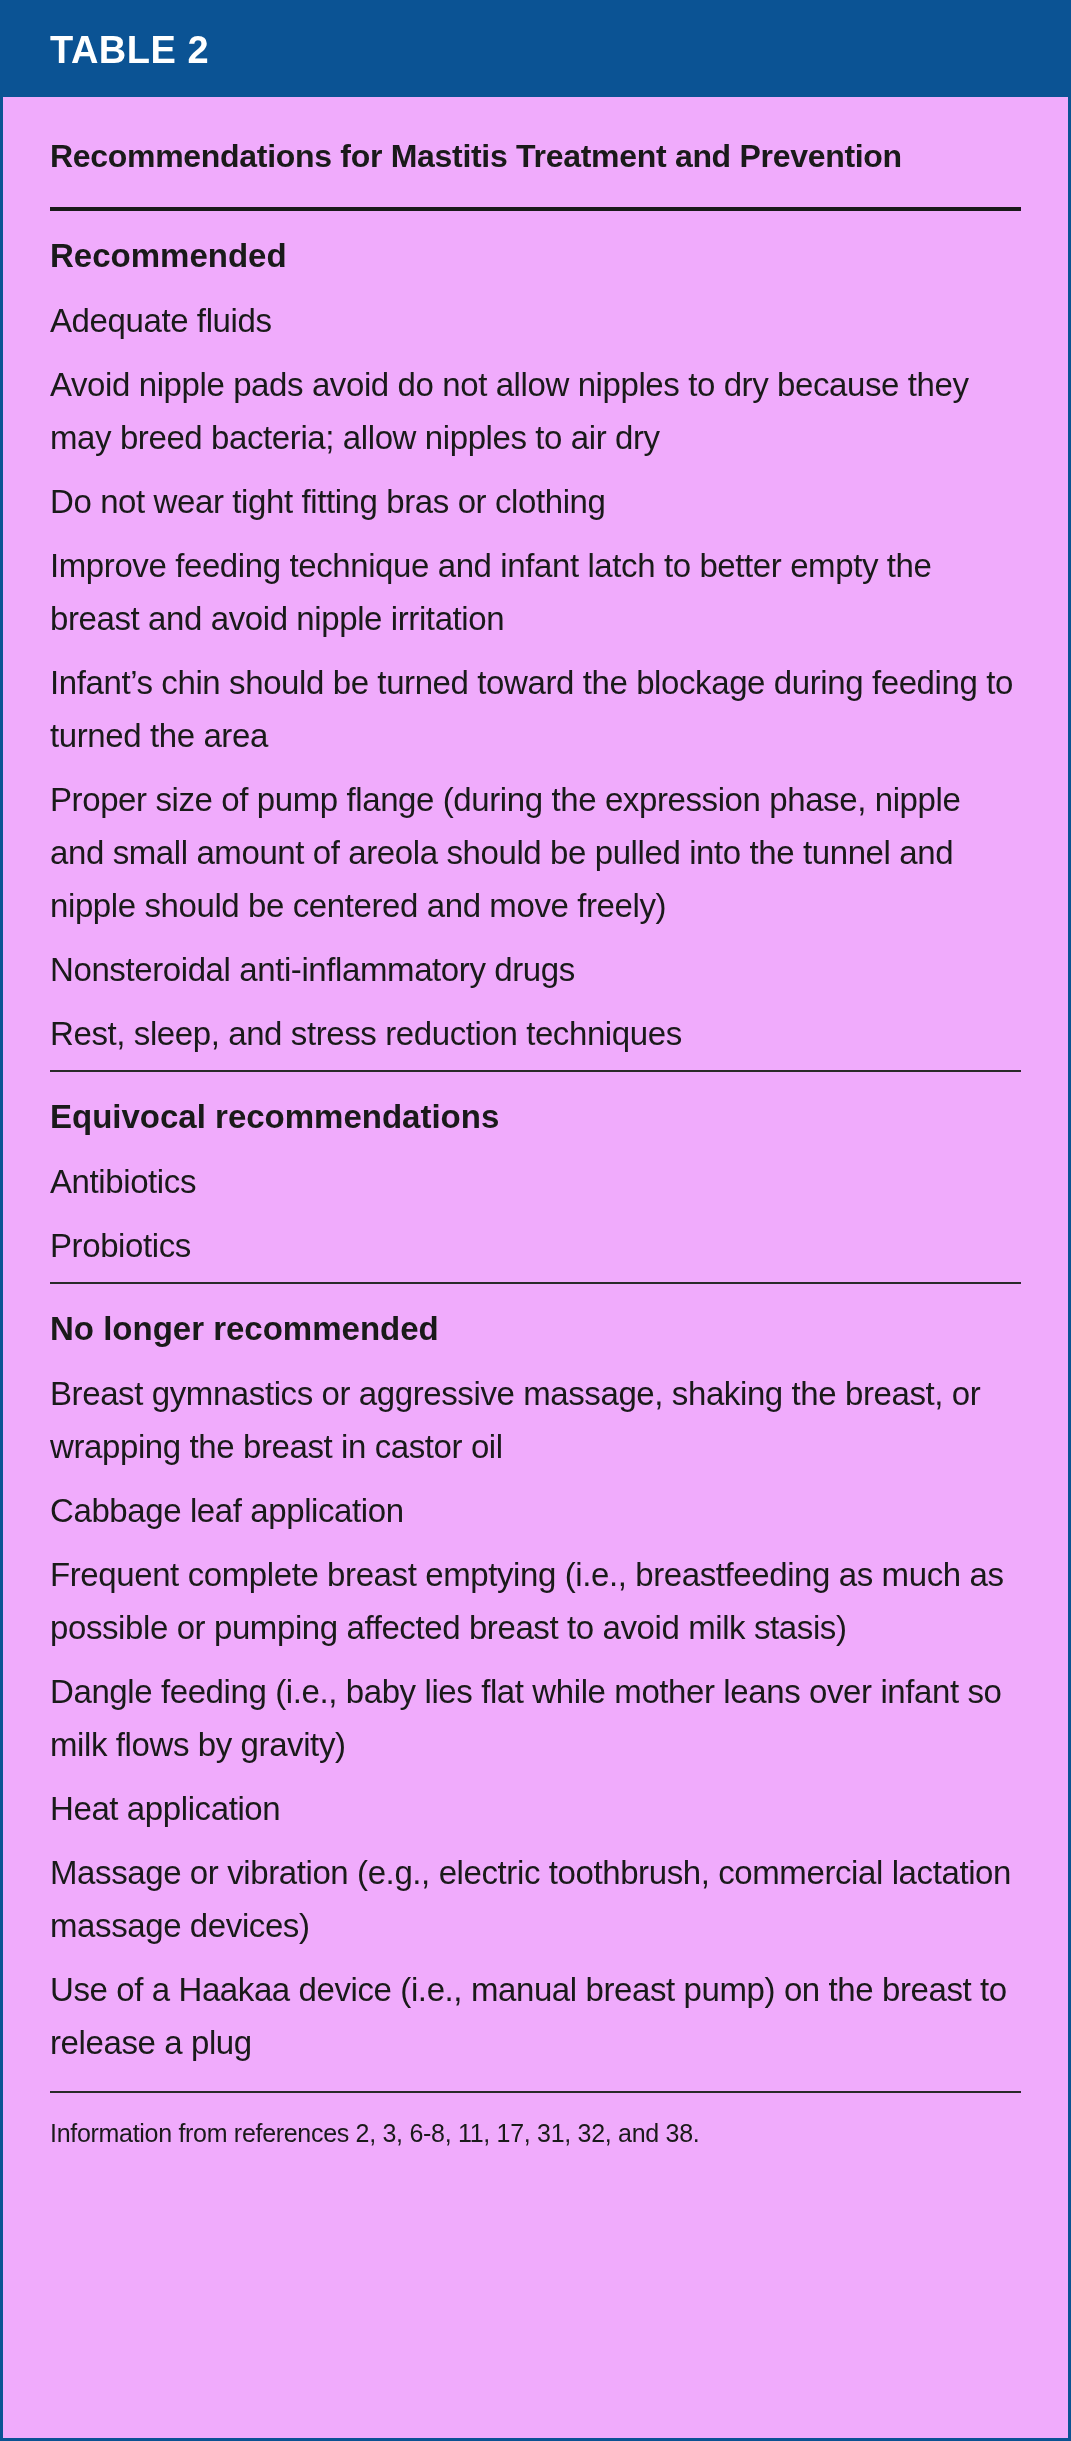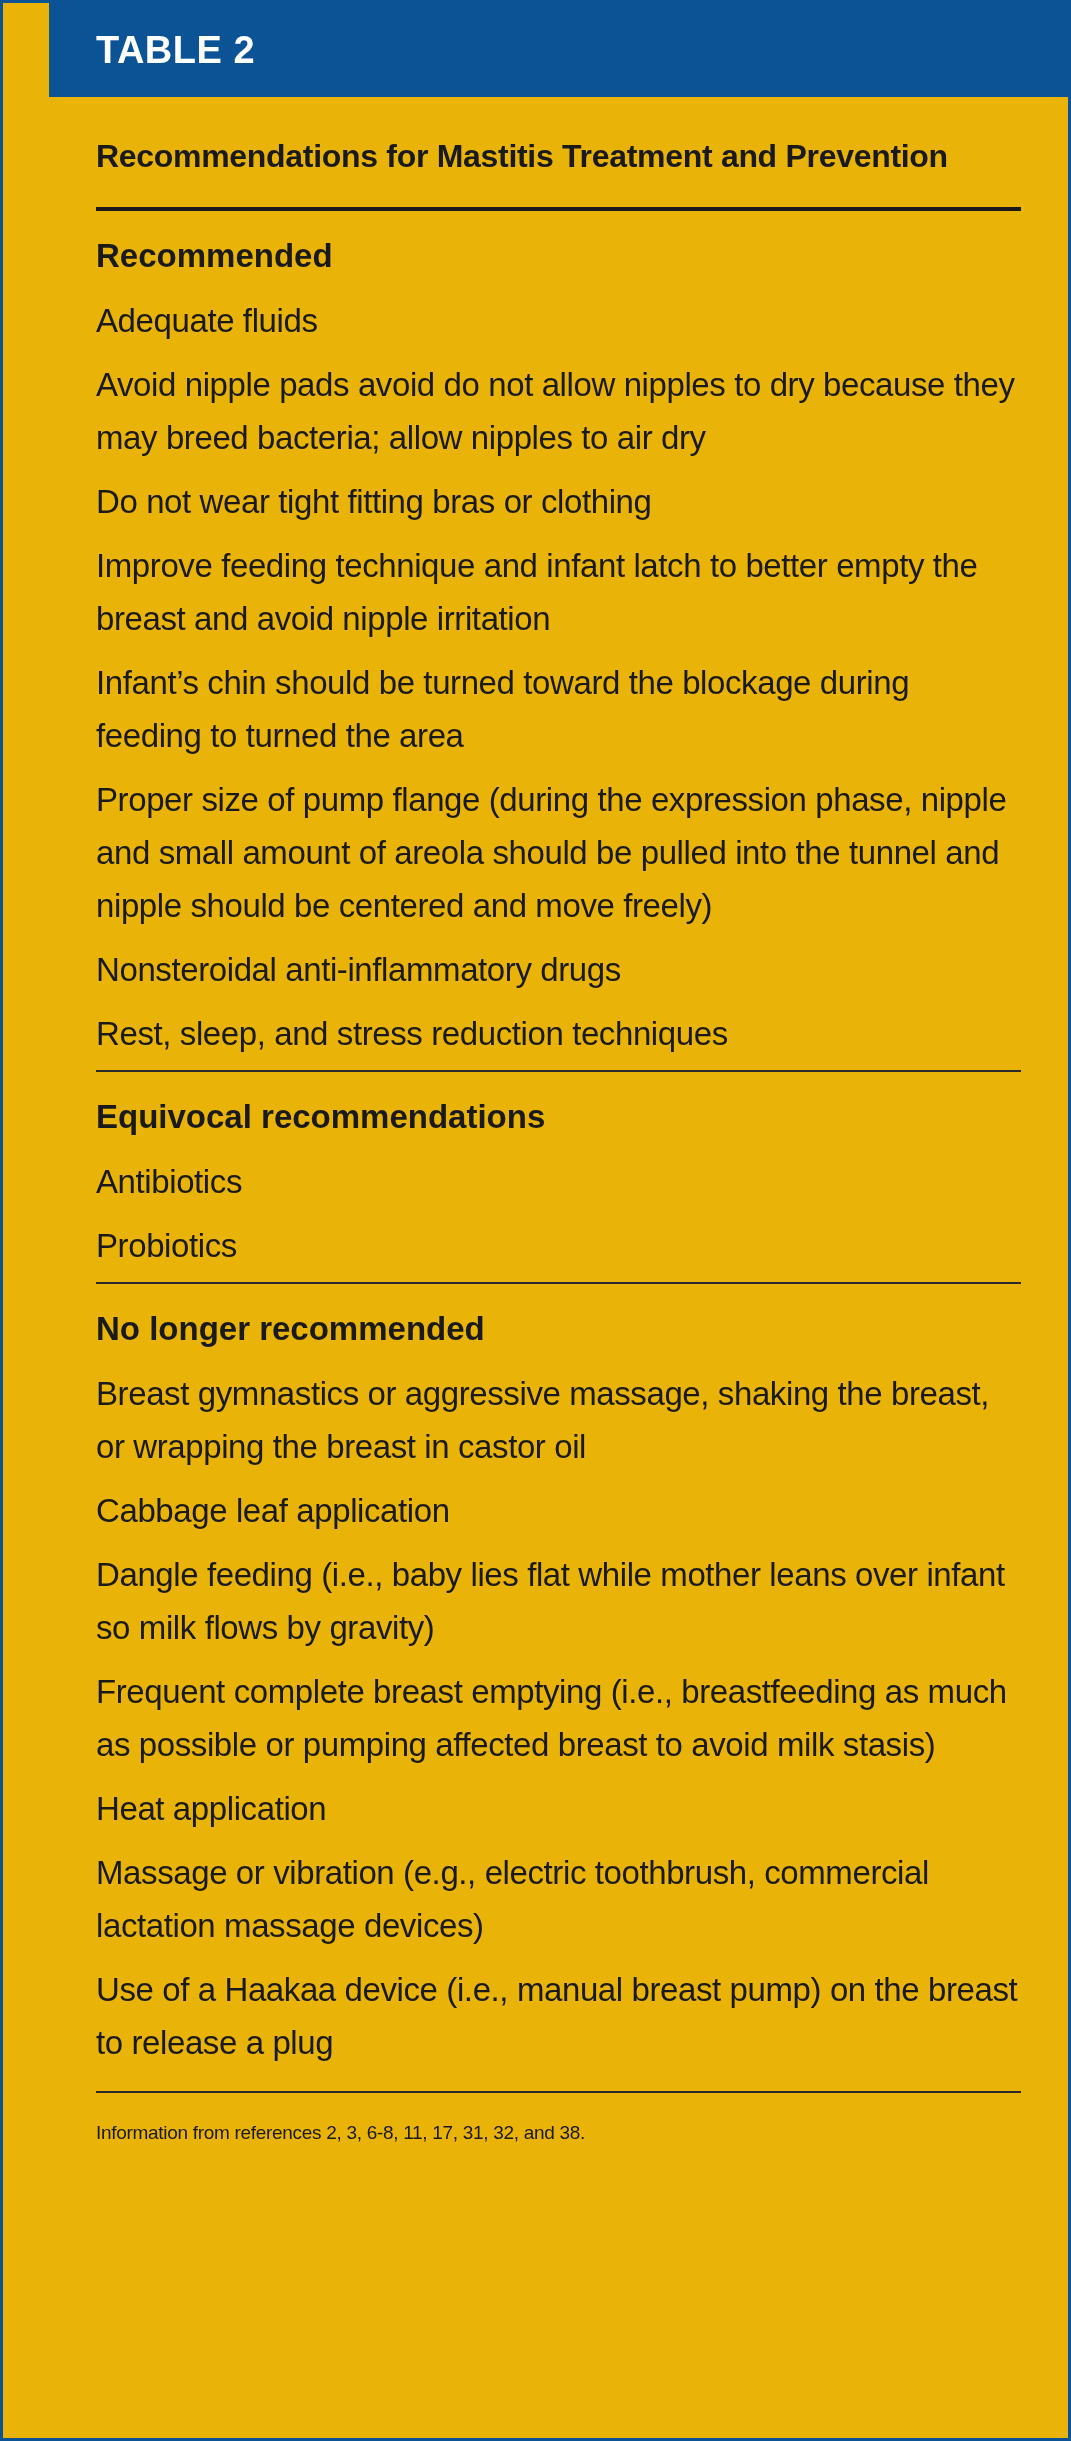--- a/index.html
+++ b/index.html
@@ -2,22 +2,21 @@
 <html><head>
 <meta charset="utf-8">
 <style>
   html, body { margin: 0; padding: 0; background: #ffffff; }
   body { width: 1071px; height: 2441px; overflow: hidden; }
   .frame {
     position: absolute; left: 0; top: 0;
     width: 1071px; height: 2441px;
     box-sizing: border-box;
     border: 3px solid #0b5394;
-    background: #eab308;
-    padding-left: 46px;
+    background: #f0abfc;
   }
   .header {
     height: 94px;
     background: #0b5394;
     display: flex; align-items: center;
     padding-left: 47px;
     box-sizing: border-box;
   }
   .header-label {
     color: #ffffff;
@@ -50,21 +49,21 @@
     font-family: "Liberation Sans", sans-serif;
     font-size: 33px;
     line-height: 53px;
     color: #1a1a1a;
     margin-top: 11px;
     letter-spacing: -0.4px;
   }
   .footer-rule { height: 2px; background: #2a2a2a; margin-top: 22px; }
   .footer {
     font-family: "Liberation Sans", sans-serif;
-    font-size: 19px;
+    font-size: 25px;
     line-height: 40px;
     color: #1a1a1a;
     margin-top: 20px;
     letter-spacing: -0.3px;
   }
 </style>
 </head>
 <body>
 
 <div class="frame">
@@ -92,22 +91,22 @@
       <div class="section-heading">Equivocal recommendations</div>
       <div class="item">Antibiotics</div>
       <div class="item">Probiotics</div>
     </div>
     <div class="rule-thin"></div>
 
     <div>
       <div class="section-heading">No longer recommended</div>
       <div class="item">Breast gymnastics or aggressive massage, shaking the breast, or wrapping the breast in castor oil</div>
       <div class="item">Cabbage leaf application</div>
+      <div class="item">Frequent complete breast emptying (i.e., breastfeeding as much as possible or pumping affected breast to avoid milk stasis)</div>
       <div class="item">Dangle feeding (i.e., baby lies flat while mother leans over infant so milk flows by gravity)</div>
-      <div class="item">Frequent complete breast emptying (i.e., breastfeeding as much as possible or pumping affected breast to avoid milk stasis)</div>
       <div class="item">Heat application</div>
       <div class="item">Massage or vibration (e.g., electric toothbrush, commercial lactation massage devices)</div>
       <div class="item">Use of a Haakaa device (i.e., manual breast pump) on the breast to release a plug</div>
     </div>
 
     <div class="footer-rule"></div>
     <div class="footer">Information from references 2, 3, 6-8, 11, 17, 31, 32, and 38.</div>
   </div>
 </div>
 

